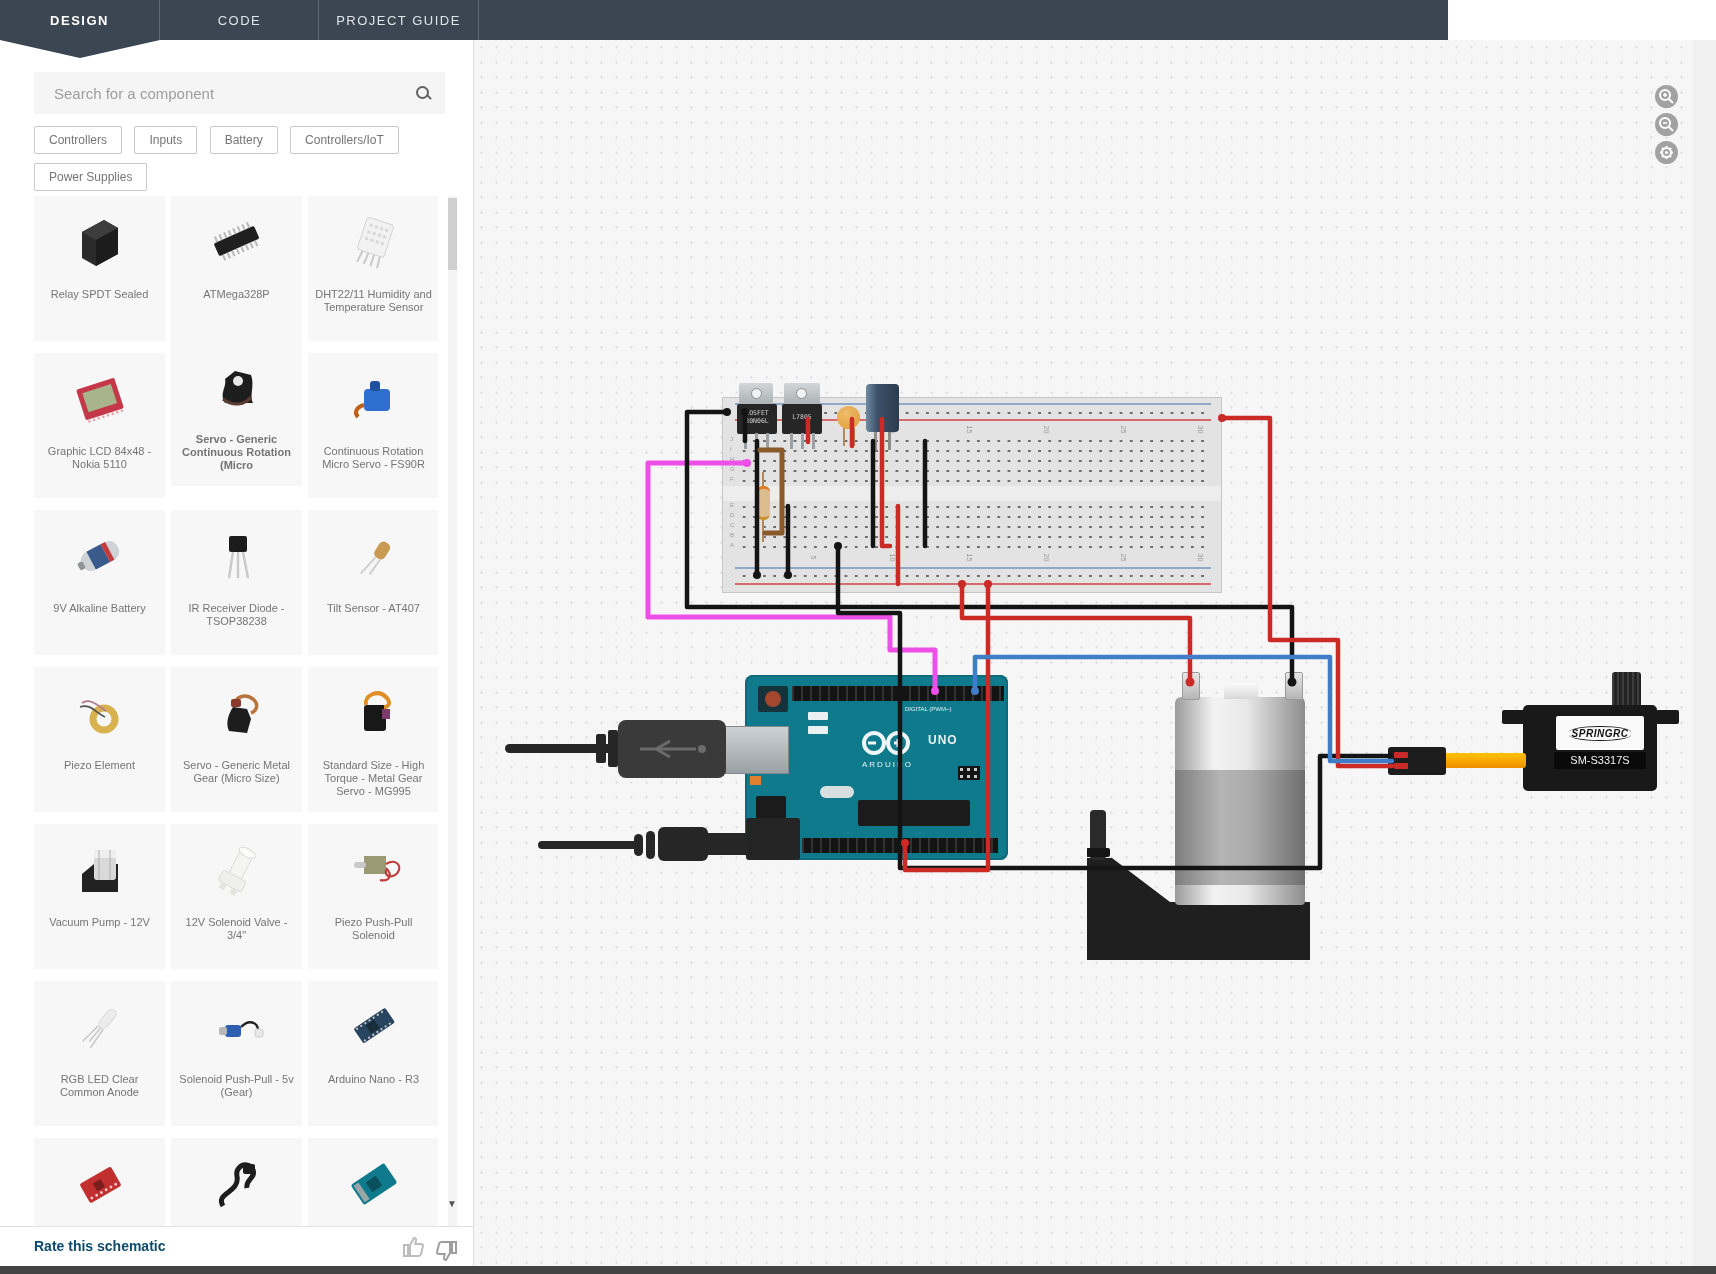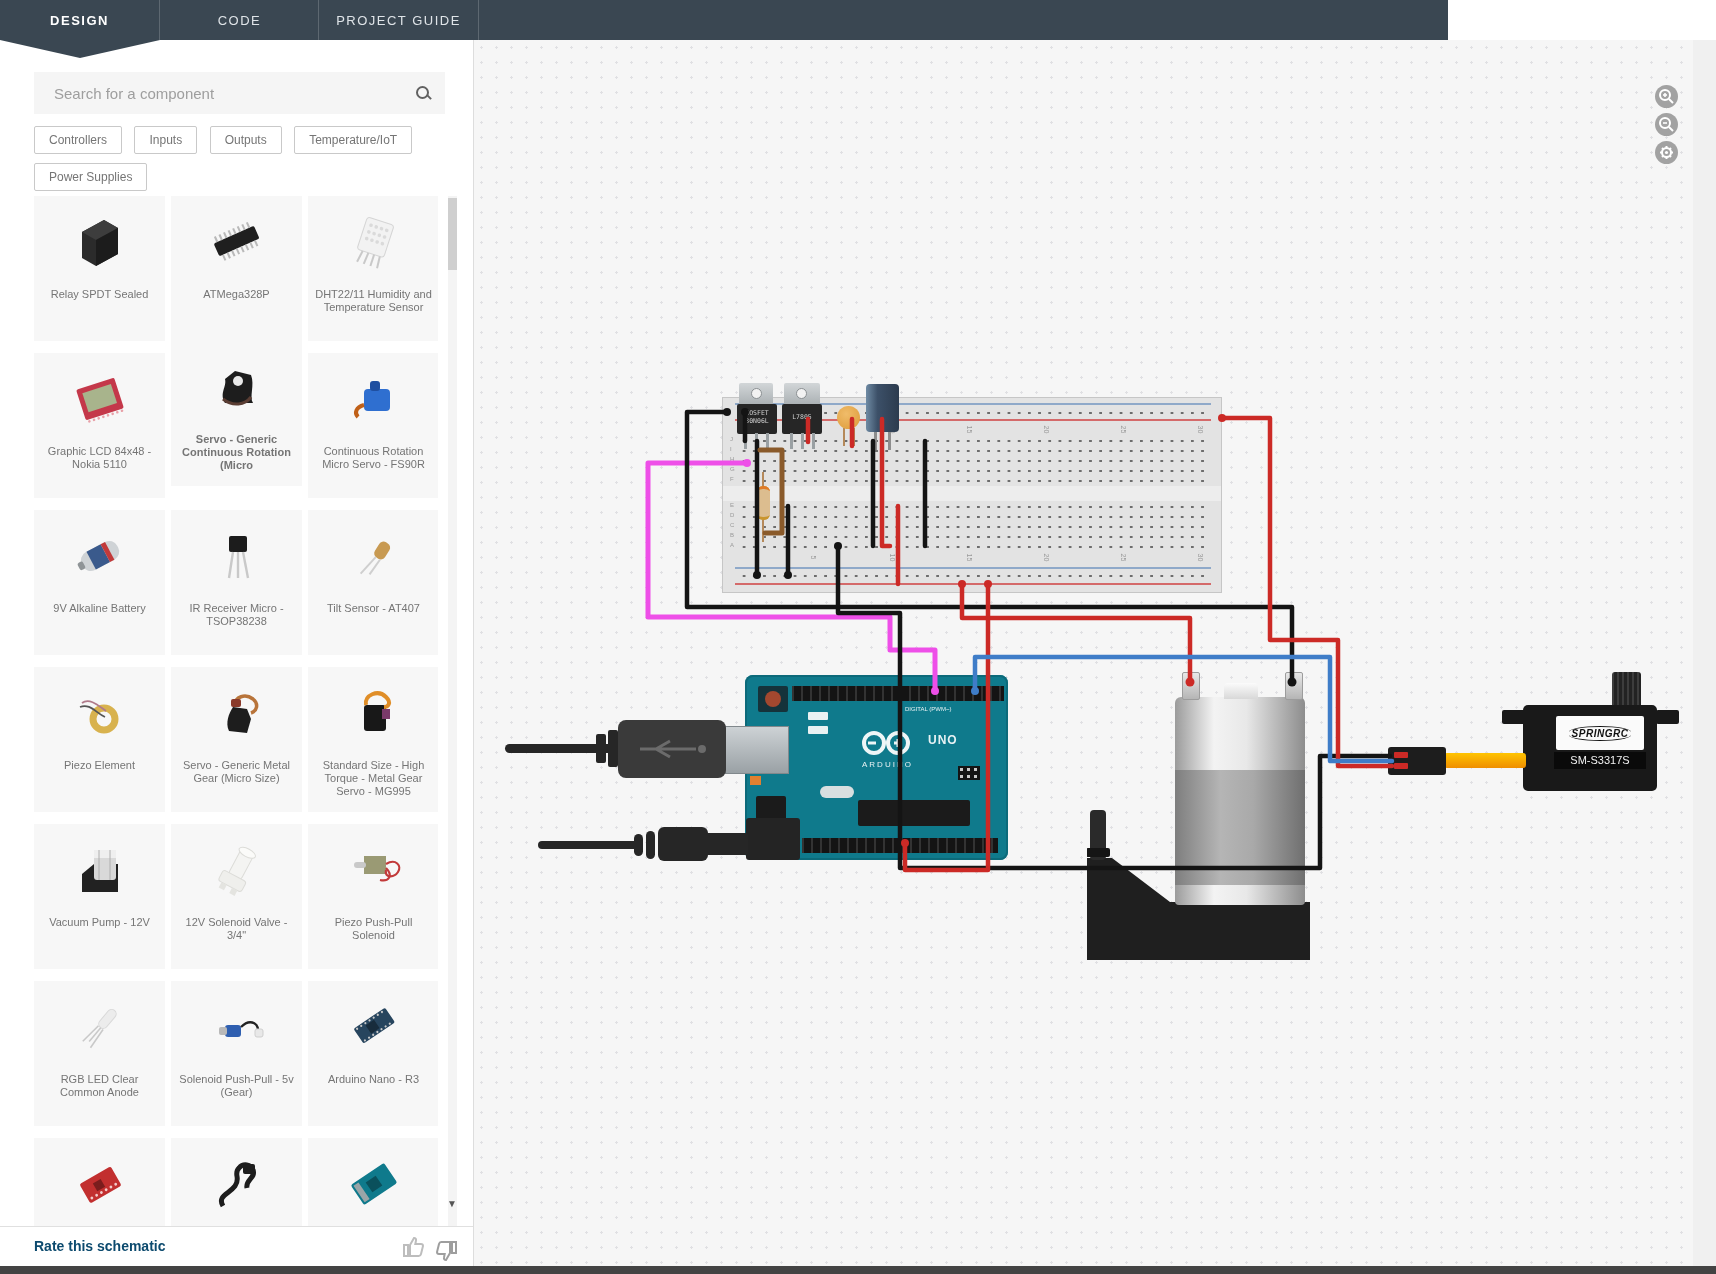--- a/index.html
+++ b/index.html
@@ -106,22 +106,22 @@
   <div id="tab-arrow"></div>
 
   <div id="sidebar">
     <div id="searchbox">
       <input type="text" placeholder="Search for a component" style="">
       <span class="mag"></span>
     </div>
     <div id="chips">
       <span class="chip">Controllers</span>
       <span class="chip">Inputs</span>
-      <span class="chip">Outputs</span>
-      <span class="chip">Temperature/IoT</span>
+      <span class="chip">Battery</span>
+      <span class="chip">Controllers/IoT</span>
       <br>
       <span class="chip">Power Supplies</span>
     </div>
     <div id="grid">
         <div class="tile" style="left: 0px; top: 0px;">
           <div class="art">
             <svg width="64" height="56" viewBox="0 0 64 56">
               <polygon points="14,18 36,6 50,14 50,40 28,52 14,44" fill="#2b2b2b"></polygon>
               <polygon points="14,18 36,6 50,14 28,26" fill="#3d3d3d"></polygon>
               <polygon points="28,26 50,14 50,40 28,52" fill="#1c1c1c"></polygon>
@@ -246,21 +246,21 @@
           <div class="art">
             <svg width="64" height="56" viewBox="0 0 64 56">
               <rect x="24" y="8" width="18" height="16" rx="2" fill="#1c1c1c"></rect>
               <g stroke="#c9c9c9" stroke-width="2.4">
                 <line x1="28" y1="24" x2="24" y2="50"></line>
                 <line x1="33" y1="24" x2="33" y2="50"></line>
                 <line x1="38" y1="24" x2="43" y2="50"></line>
               </g>
             </svg>
           </div>
-          <div class="lbl">IR Receiver Micro - TSOP38238</div>
+          <div class="lbl">IR Receiver Diode - TSOP38238</div>
         </div>
         <div class="tile" style="left: 274px; top: 314px;">
           <div class="art">
             <svg width="64" height="56" viewBox="0 0 64 56">
               <g transform="rotate(32 32 28)">
                 <rect x="30" y="10" width="12" height="18" rx="5" fill="#c89a52"></rect>
                 <line x1="34" y1="28" x2="30" y2="50" stroke="#cfcfcf" stroke-width="2"></line>
                 <line x1="39" y1="28" x2="38" y2="46" stroke="#cfcfcf" stroke-width="2"></line>
               </g>
             </svg>

